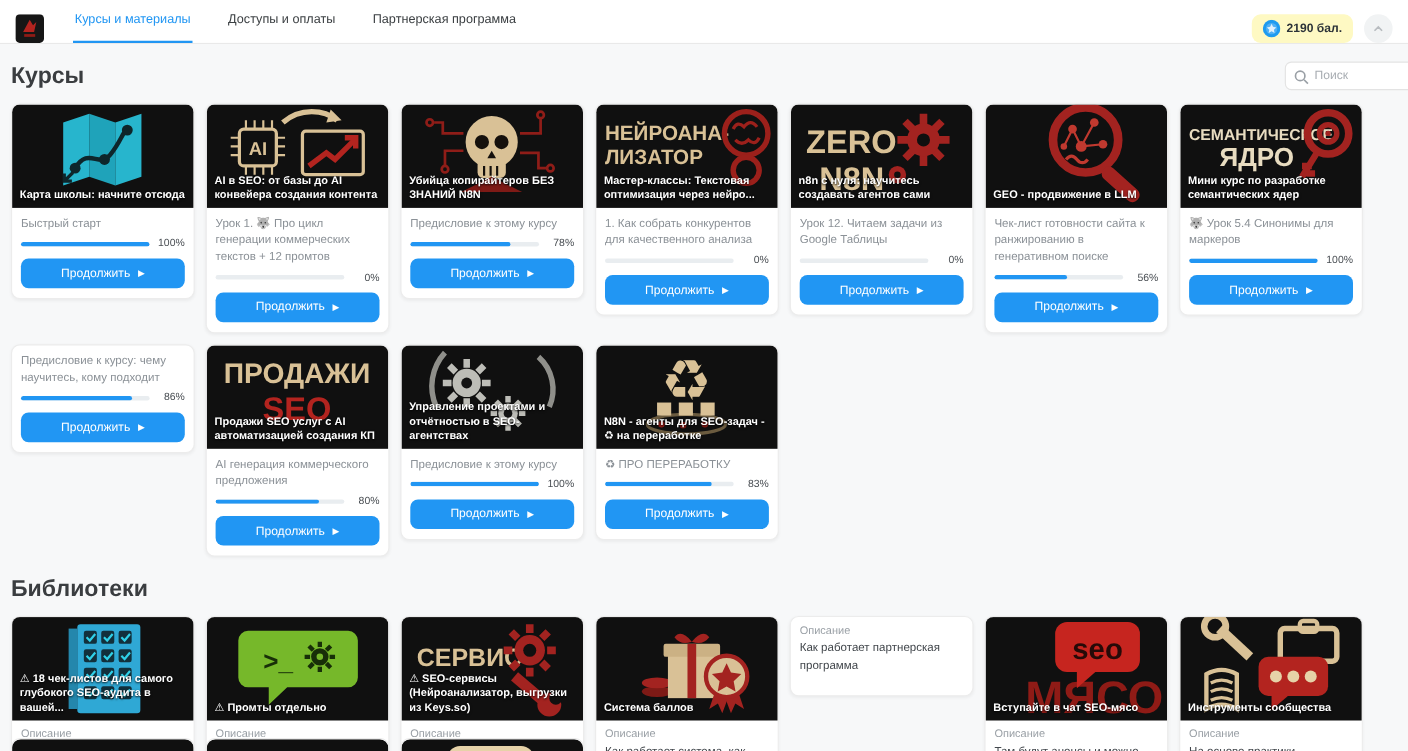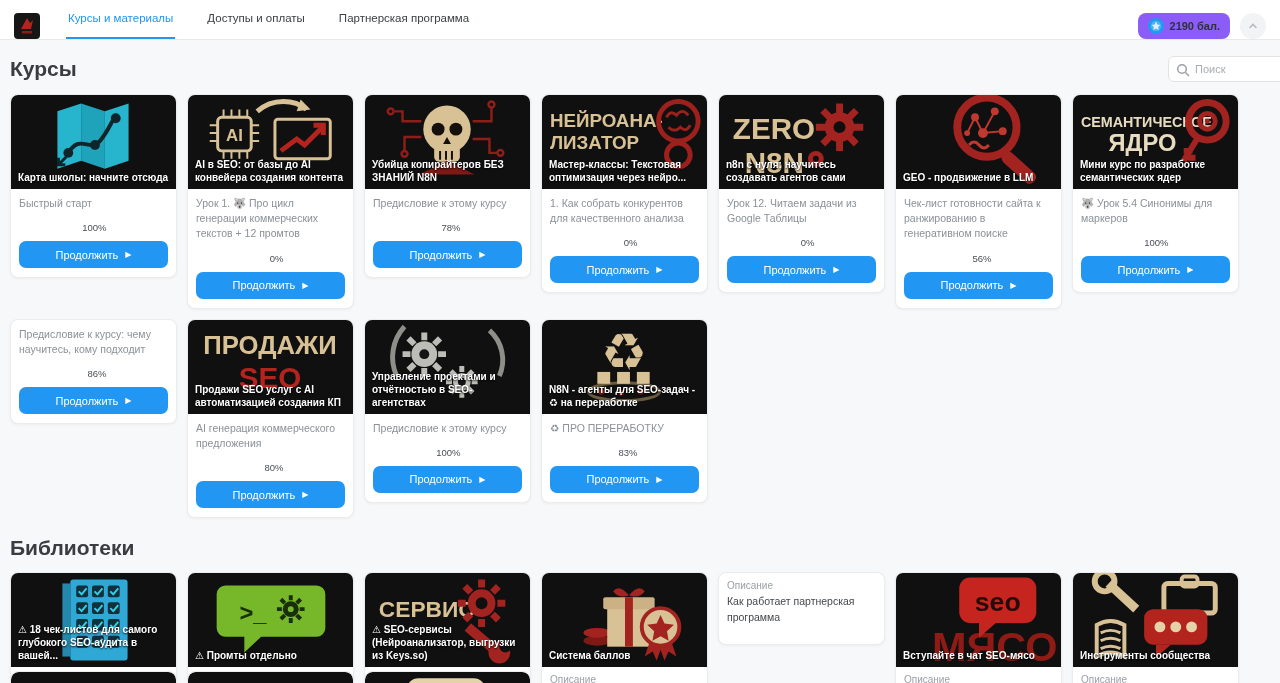--- a/index.html
+++ b/index.html
@@ -7,21 +7,21 @@
               font-family:"Liberation Sans","DejaVu Sans",sans-serif; }
   
   .topbar { height:40px; background:#fff; border-bottom:1px solid #e9e9e9;
             display:flex; align-items:flex-end; padding:0 14px; position:relative; }
   .logo { width:26px; height:26px; margin-right:26px; cursor:pointer; flex:0 0 26px; }
   .tabs { display:flex; height:40px; }
   .tab { font-size:11.5px; color:#3c4043; line-height:39px; padding:0 2px; margin-right:30px;
          cursor:pointer; white-space:nowrap; }
   .tab.active { color:#2196f3; box-shadow:inset 0 -2px 0 #2196f3; }
   .top-right { margin-left:auto; display:flex; align-items:center; }
-  .points { display:flex; align-items:center; gap:6px; background:#8b5cf6; border-radius:8px;
+  .points { display:flex; align-items:center; gap:6px; background:#fef9c3; border-radius:8px;
             padding:5px 10px; font-size:11px; font-weight:bold; color:#2c3338; cursor:pointer; }
   .collapse-btn { width:26px; height:26px; border-radius:50%; background:#f1f3f4; border:none;
                   display:flex; align-items:center; justify-content:center; margin-left:10px; cursor:pointer; }
   
   .main { padding:8px 10px 0; }
   .section-head { display:flex; justify-content:space-between; align-items:center; margin:8px 0 12px; }
   .section-title { font-size:21px; font-weight:600; color:#3a3d40; }
   .search-wrap { position:relative; width:118px; margin-right:-16px; }
   .search-wrap svg { position:absolute; left:8px; top:7px; }
   .search-input { width:118px; height:26px; border:1px solid #e3e3e3; border-radius:6px; background:#fff;
@@ -29,21 +29,21 @@
   .search-input::placeholder { color:#a8adb2; }
   .grid { display:flex; gap:10px; align-items:flex-start; margin-bottom:10px; }
   .card { flex:0 0 167px; width:167px; background:#fff; border:1px solid #ececec; border-radius:8px;
           box-shadow:0 1px 3px rgba(0,0,0,.05); overflow:hidden; }
   .thumb { height:94px; background:#101010; position:relative; overflow:hidden; cursor:pointer; }
   .thumb svg.art { position:absolute; inset:0; width:100%; height:100%; }
   .thumb-title { position:absolute; left:7px; right:6px; bottom:5px; color:#fff; font-size:10px;
                  font-weight:bold; line-height:1.3; text-shadow:0 1px 2px rgba(0,0,0,.95); }
   .card-body { padding:7px 8px 9px; }
   .lesson { font-size:10.5px; color:#8b9197; line-height:1.45; margin-bottom:3px; }
-  .prog { display:flex; align-items:center; gap:6px; margin:5px 0 8px;flex-direction:column; }
+  .prog { display:flex; align-items:center; gap:6px; margin:5px 0 8px; }
   .track { flex:1; height:4px; border-radius:2px; background:#e9edf0; overflow:hidden; }
   .fill { height:100%; background:#2196f3; border-radius:2px; }
   .pct { font-size:9.5px; color:#4a4f54; min-width:26px; text-align:right; }
   .btn { display:flex; align-items:center; justify-content:center; gap:7px; width:100%; height:27px;
          background:#2196f3; color:#fff; border:none; border-radius:7px; font-size:11px;
          cursor:pointer; font-family:Liberation Sans, sans-serif; }
   .btn .play { font-size:8px; }
   .desc-label { font-size:10px; color:#9aa0a6; margin-bottom:3px; }
   .desc { font-size:10.5px; color:#43484d; line-height:1.5; margin-bottom:9px; }
   .stub-row { position:absolute; left:10px; top:671px; display:flex; gap:10px; }

